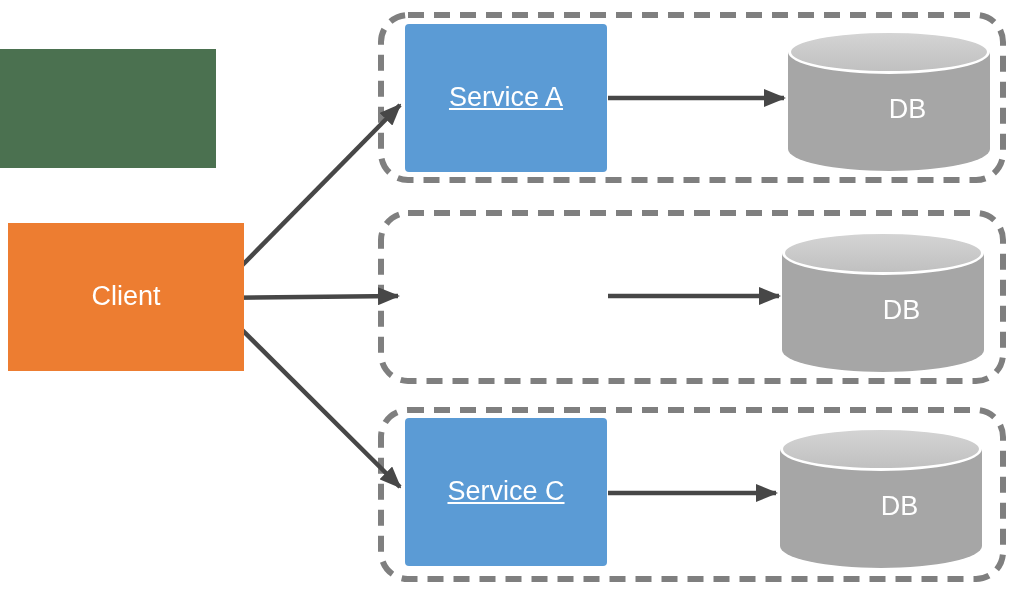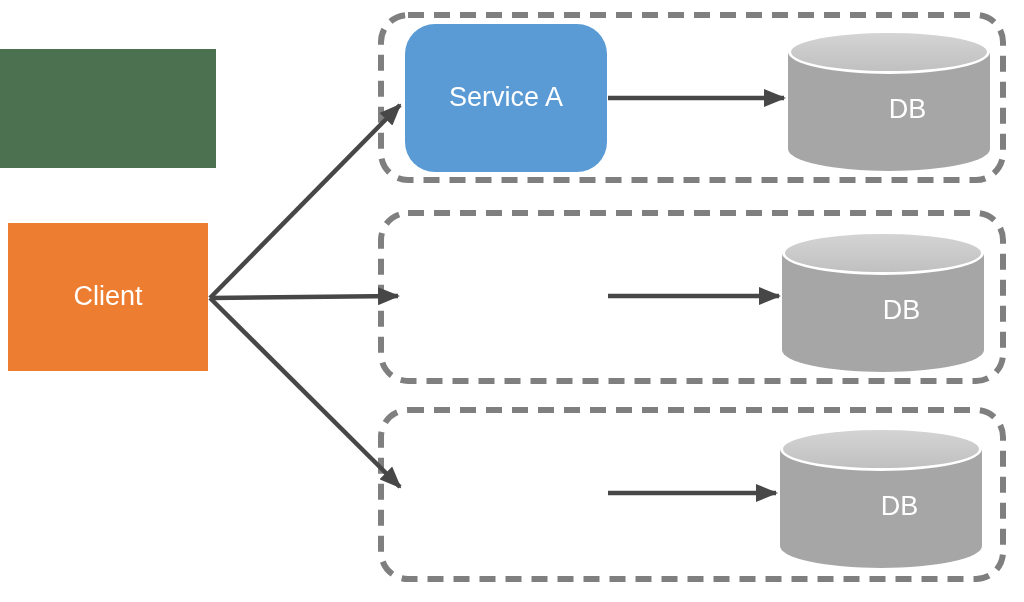--- a/index.html
+++ b/index.html
@@ -38,30 +38,31 @@
   .green-box {
     left: 0px;
     top: 49px;
     width: 216px;
     height: 119px;
     background: #4b7150;
   }
   .client-box {
     left: 8px;
     top: 223px;
-    width: 200px;
+    width: 236px;
     height: 148px;
     background: #ed7d31;
   }
   .service-box {
     left: 405px;
     width: 202px;
     height: 148px;
     background: #5b9bd5;
-    border-radius: 30px;
+    border-radius: 4px;
+    text-decoration: underline;
   }
   .service-a { top: 24px; }
   .service-b { top: 221px; }
   .service-c { top: 418px; }
 
   .cylinder {
     position: absolute;
     width: 239px;
     height: 141px;
     z-index: 2;
@@ -129,20 +130,23 @@
 
   <div class="node green-box"></div>
 
   <div class="node client-box">
     <span>Client</span>
   </div>
 
   <div class="node service-box service-a">
     <span>Service A</span>
   </div>
+  <div class="node service-box service-c">
+    <span>Service C</span>
+  </div>
 
   <div class="cylinder cyl-1">
     <div class="cyl-body"></div>
     <div class="cyl-top"></div>
     <div class="cyl-label">DB</div>
   </div>
   <div class="cylinder cyl-2">
     <div class="cyl-body"></div>
     <div class="cyl-top"></div>
     <div class="cyl-label">DB</div>

